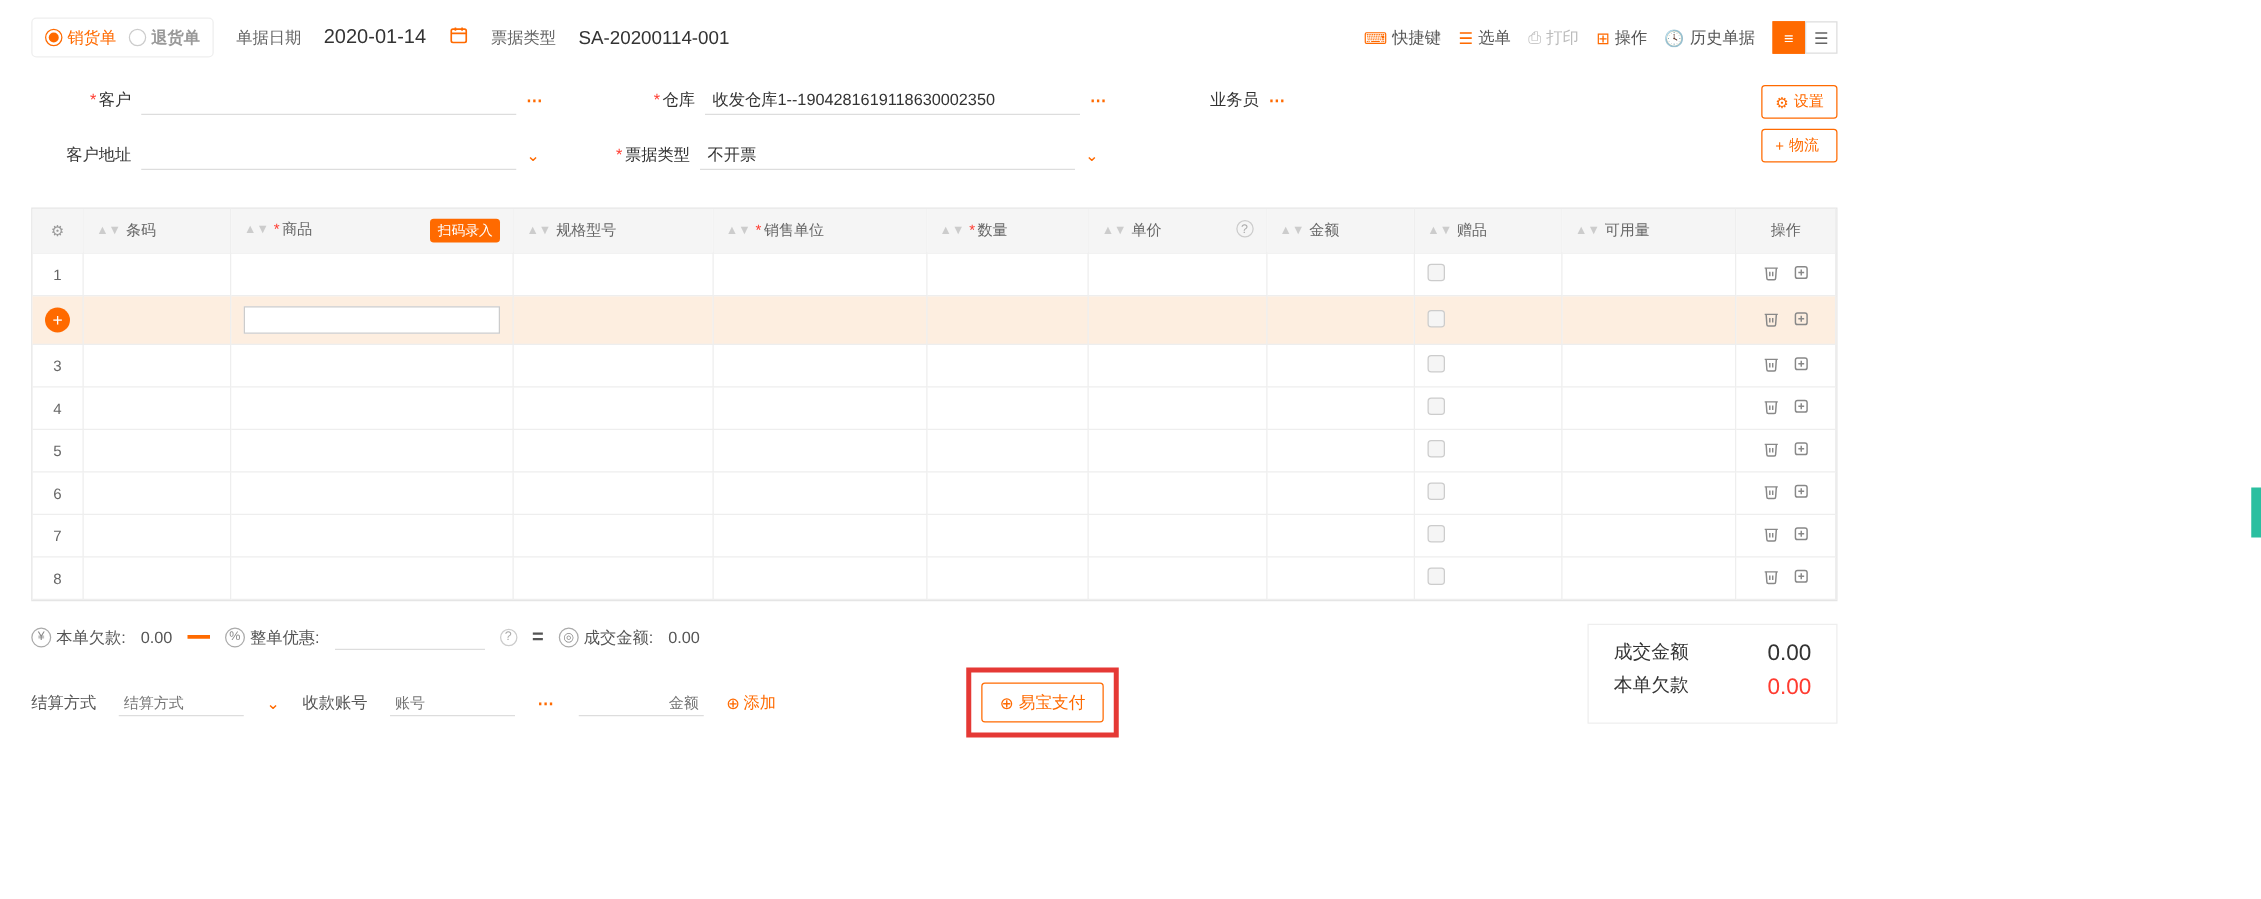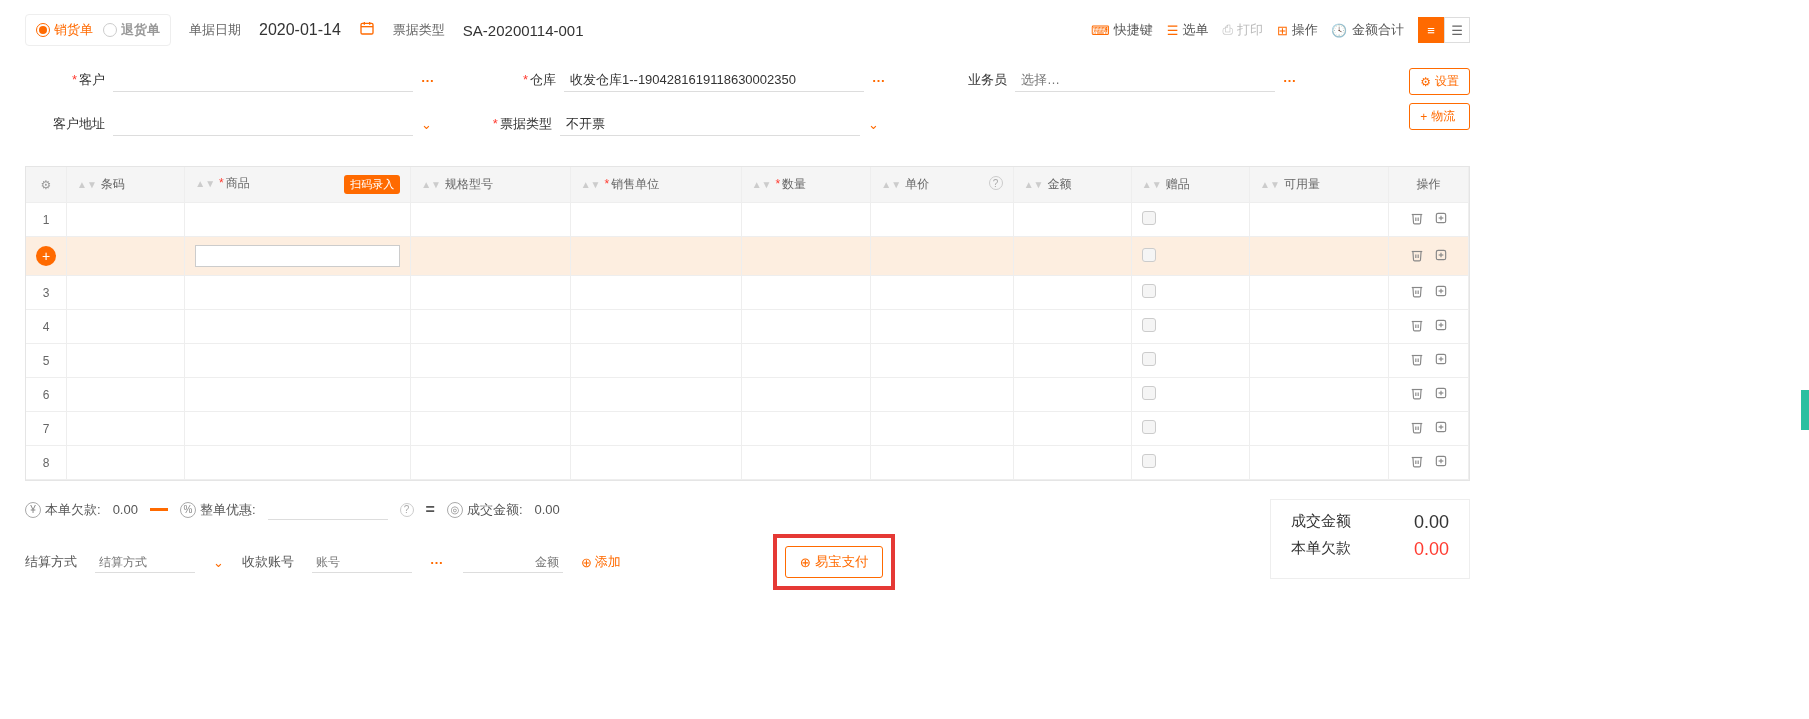--- a/index.html
+++ b/index.html
@@ -124,21 +124,21 @@
       <div class="tool-item" style="color:#bbb">
           <span>⎙</span>
           <span>打印</span>
         </div>
       <div class="tool-item">
           <span class="ico">⊞</span>
           <span>操作</span>
         </div>
       <div class="tool-item">
           <span class="ico">🕓</span>
-          <span>金额合计</span>
+          <span>历史单据</span>
         </div>
       <div class="view-toggle">
         <div class="vt-btn active">≡</div>
         <div class="vt-btn">☰</div>
       </div>
     </div>
   </div>
 
   <div class="form-area">
     <div class="form-left">
@@ -148,21 +148,20 @@
           <input class="field-input" style="">
           <span class="dots">⋯</span>
         </div>
         <div class="field">
           <span class="field-label"><span class="req">*</span><span>仓库</span></span>
           <input class="field-input" value="收发仓库1--1904281619118630002350" style="">
           <span class="dots">⋯</span>
         </div>
         <div class="field">
           <span class="field-label"><span>业务员</span></span>
-          <input class="field-input narrow" placeholder="选择…" style="">
           <span class="dots">⋯</span>
         </div>
       </div>
       <div class="form-row">
         <div class="field">
           <span class="field-label"><span>客户地址</span></span>
           <input class="field-input" style="">
           <span class="chev">⌄</span>
         </div>
         <div class="field">

